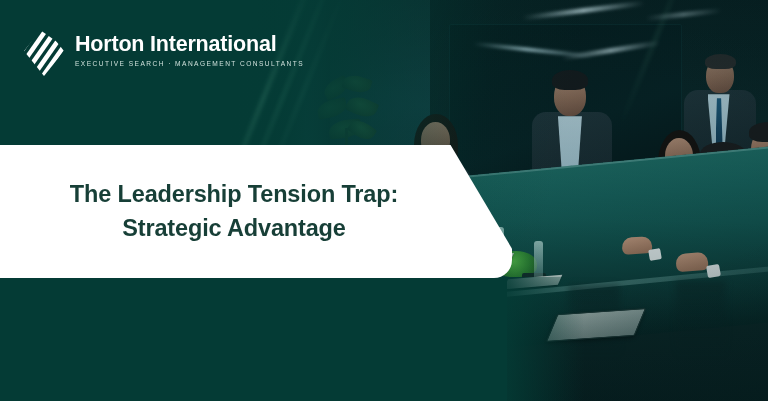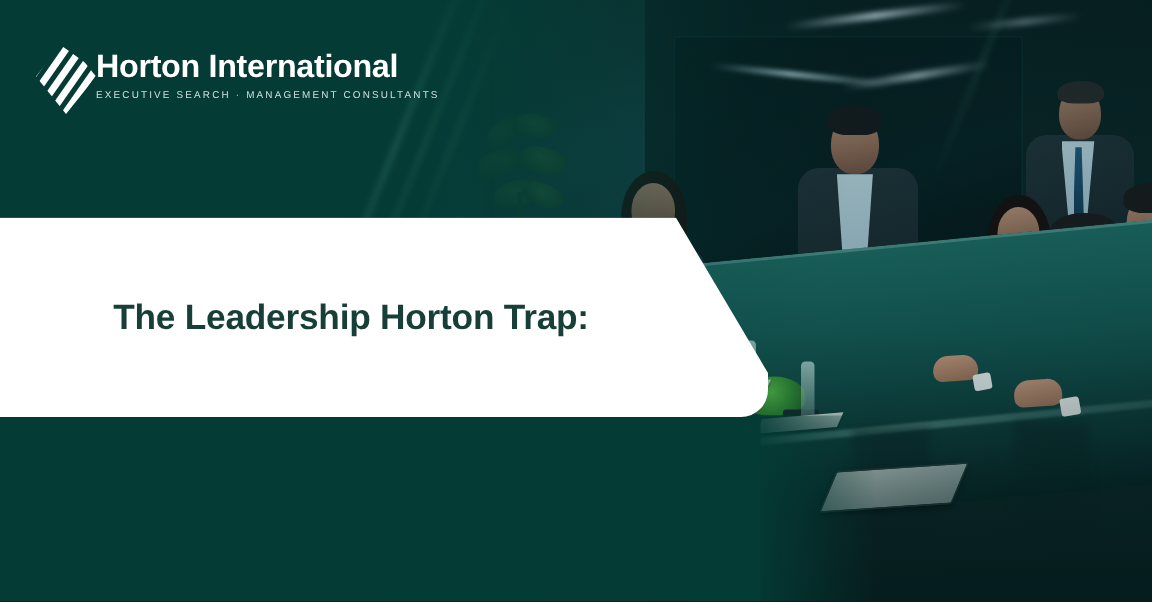--- a/index.html
+++ b/index.html
@@ -318,20 +318,21 @@
     width: 16%; height: 31%;
     background: linear-gradient(90deg, #043B35 0%, rgba(4,59,53,.85) 40%, rgba(4,59,53,0) 100%);
   }
 
   
   .logo {
     position: absolute;
     left: 24px; top: 26px;
     display: flex;
     align-items: center;
+    gap: 11px;
     z-index: 6;
   }
   .logo-mark {
     width: 40px; height: 50px;
     position: relative;
   }
   .logo-text { line-height: 1; }
   .logo-name {
     color: #ffffff;
     font-size: 21.5px;
@@ -501,17 +502,18 @@
       </svg>
     </div>
     <div class="logo-text">
       <div class="logo-name">Horton International</div>
       <div class="logo-tagline">EXECUTIVE SEARCH · MANAGEMENT CONSULTANTS</div>
     </div>
   </div>
 
   <div class="headline-panel">
     <div class="headline">
-      <span>The Leadership Horton Trap:</span>
+      <span>The Leadership Tension Trap:</span>
+      <span>Strategic Advantage</span>
     </div>
   </div>
 
 </div>
 
 </body></html>

